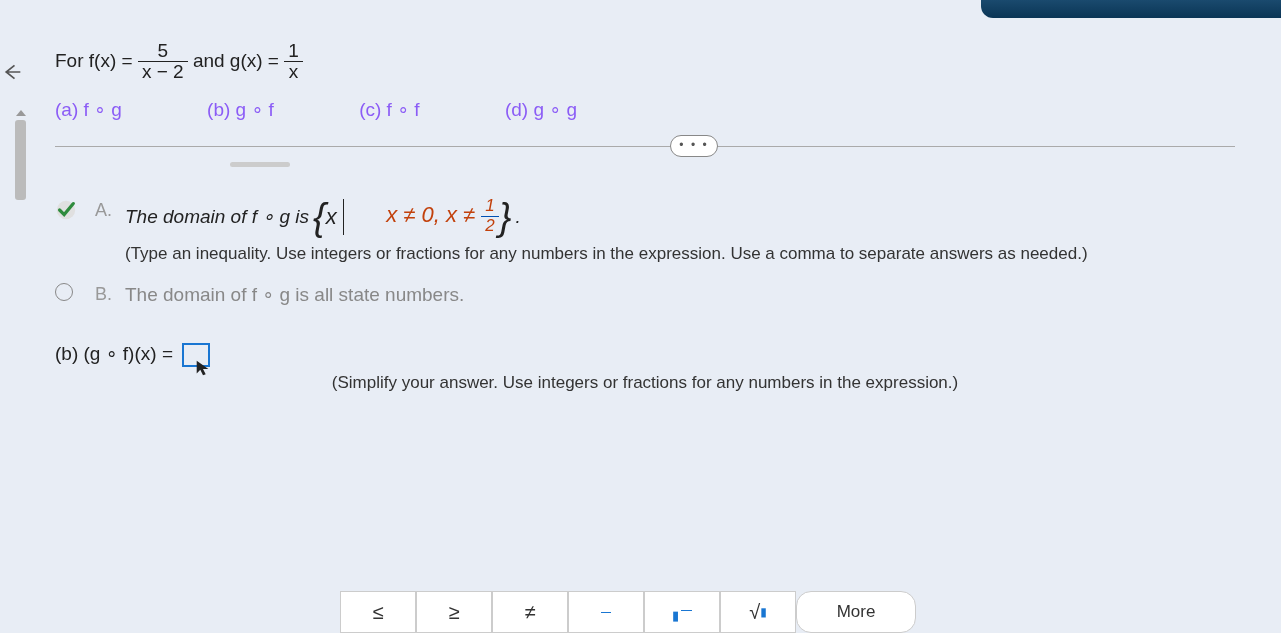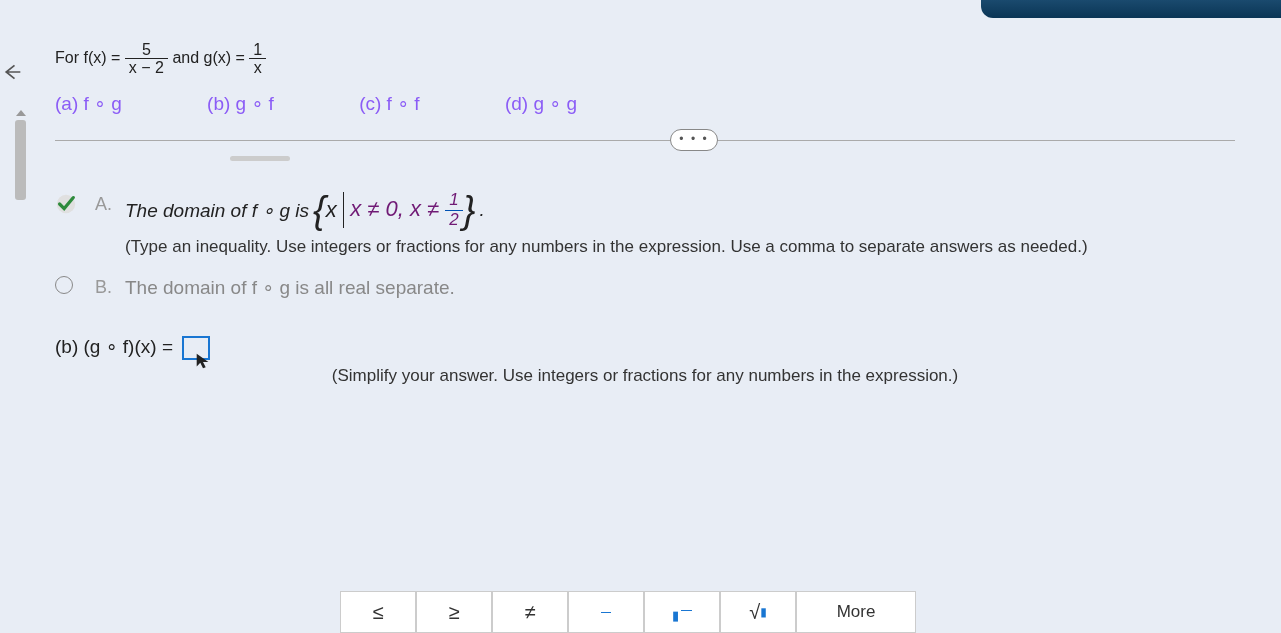--- a/index.html
+++ b/index.html
@@ -46,21 +46,21 @@
       color: #888;
     }
     .content {
       position: absolute;
       left: 55px;
       top: 40px;
       width: 1180px;
       background: transparent;
     }
     .problem-statement {
-      font-size: 16px;
+      font-size: 19px;
       color: #222;
       line-height: 2.2;
       margin-bottom: 15px;
     }
     .frac {
       display: inline-block;
       vertical-align: middle;
       text-align: center;
       line-height: 1.1;
     }
@@ -138,21 +138,21 @@
       color: #222;
     }
     .set-notation {
       display: inline-flex;
       align-items: center;
       vertical-align: middle;
       font-size: 22px;
     }
     .brace { font-size: 38px; line-height: 38px; font-weight: 300; }
     .vbar { width: 1.5px; height: 36px; background: #222; margin: 0 6px; display: inline-block; }
-    .blue-val { color: #701a75; }
+    .blue-val { color: #c2410c; margin-left: 36px; }
     .help-text {
       font-size: 17px;
       color: #333;
       margin-top: 6px;
       line-height: 1.4;
     }
     .choice-b-content { color: #888; font-size: 19px; padding-top: 2px;}
     .part-b {
       margin-top: 36px;
       font-size: 19px;
@@ -185,21 +185,21 @@
       width: 76px;
       height: 42px;
       background: #fff;
       border: 1px solid #ccc;
       display: flex;
       align-items: center;
       justify-content: center;
       font-size: 20px;
       color: #333;
     }
-    .tool-btn.more { width: 120px; font-size: 17px; }
+    .tool-btn.more { width: 120px; font-size: 17px; border-radius: 15px; }
     .small-frac {
       display: inline-block;
       text-align: center;
       line-height: 0.9;
       font-size: 12px;
     }
     .small-frac .n { display: block; border-bottom: 1.5px solid #1976d2; padding: 0 2px; color: #1976d2; }
     .small-frac .d { display: block; padding: 0 2px; color: #1976d2; }
     .mixed-frac .whole { color: #1976d2; font-size: 13px; margin-right: 2px; }
   </style>
@@ -278,21 +278,21 @@
       </div>
       <div class="help-text">(Type an inequality. Use integers or fractions for any numbers in the expression. Use a comma to separate answers as needed.)</div>
     </div>
   </div>
 
   <div class="choice-row" style="margin-top:15px;">
     <div class="radio-col">
       <div class="radio-empty"></div>
     </div>
     <div class="label-col">B.</div>
-    <div class="choice-b-content">The domain of f ∘ g is all real separate.</div>
+    <div class="choice-b-content">The domain of f ∘ g is all state numbers.</div>
   </div>
 
   <div class="part-b">
     <span>(b) (g ∘ f)(x) = </span>
     <span class="answer-box">
       <span class="cursor-arrow">
         <svg viewBox="0 0 20 20">
             <path d="M3 2 L3 16 L7 12 L10 18 L13 17 L10 11 L16 11 Z" fill="#222"></path>
           </svg>
       </span>

